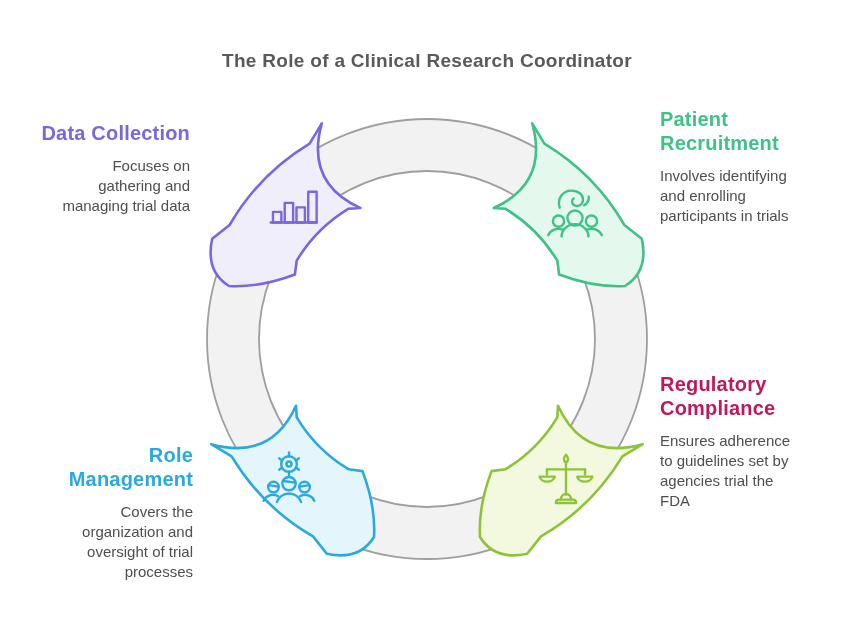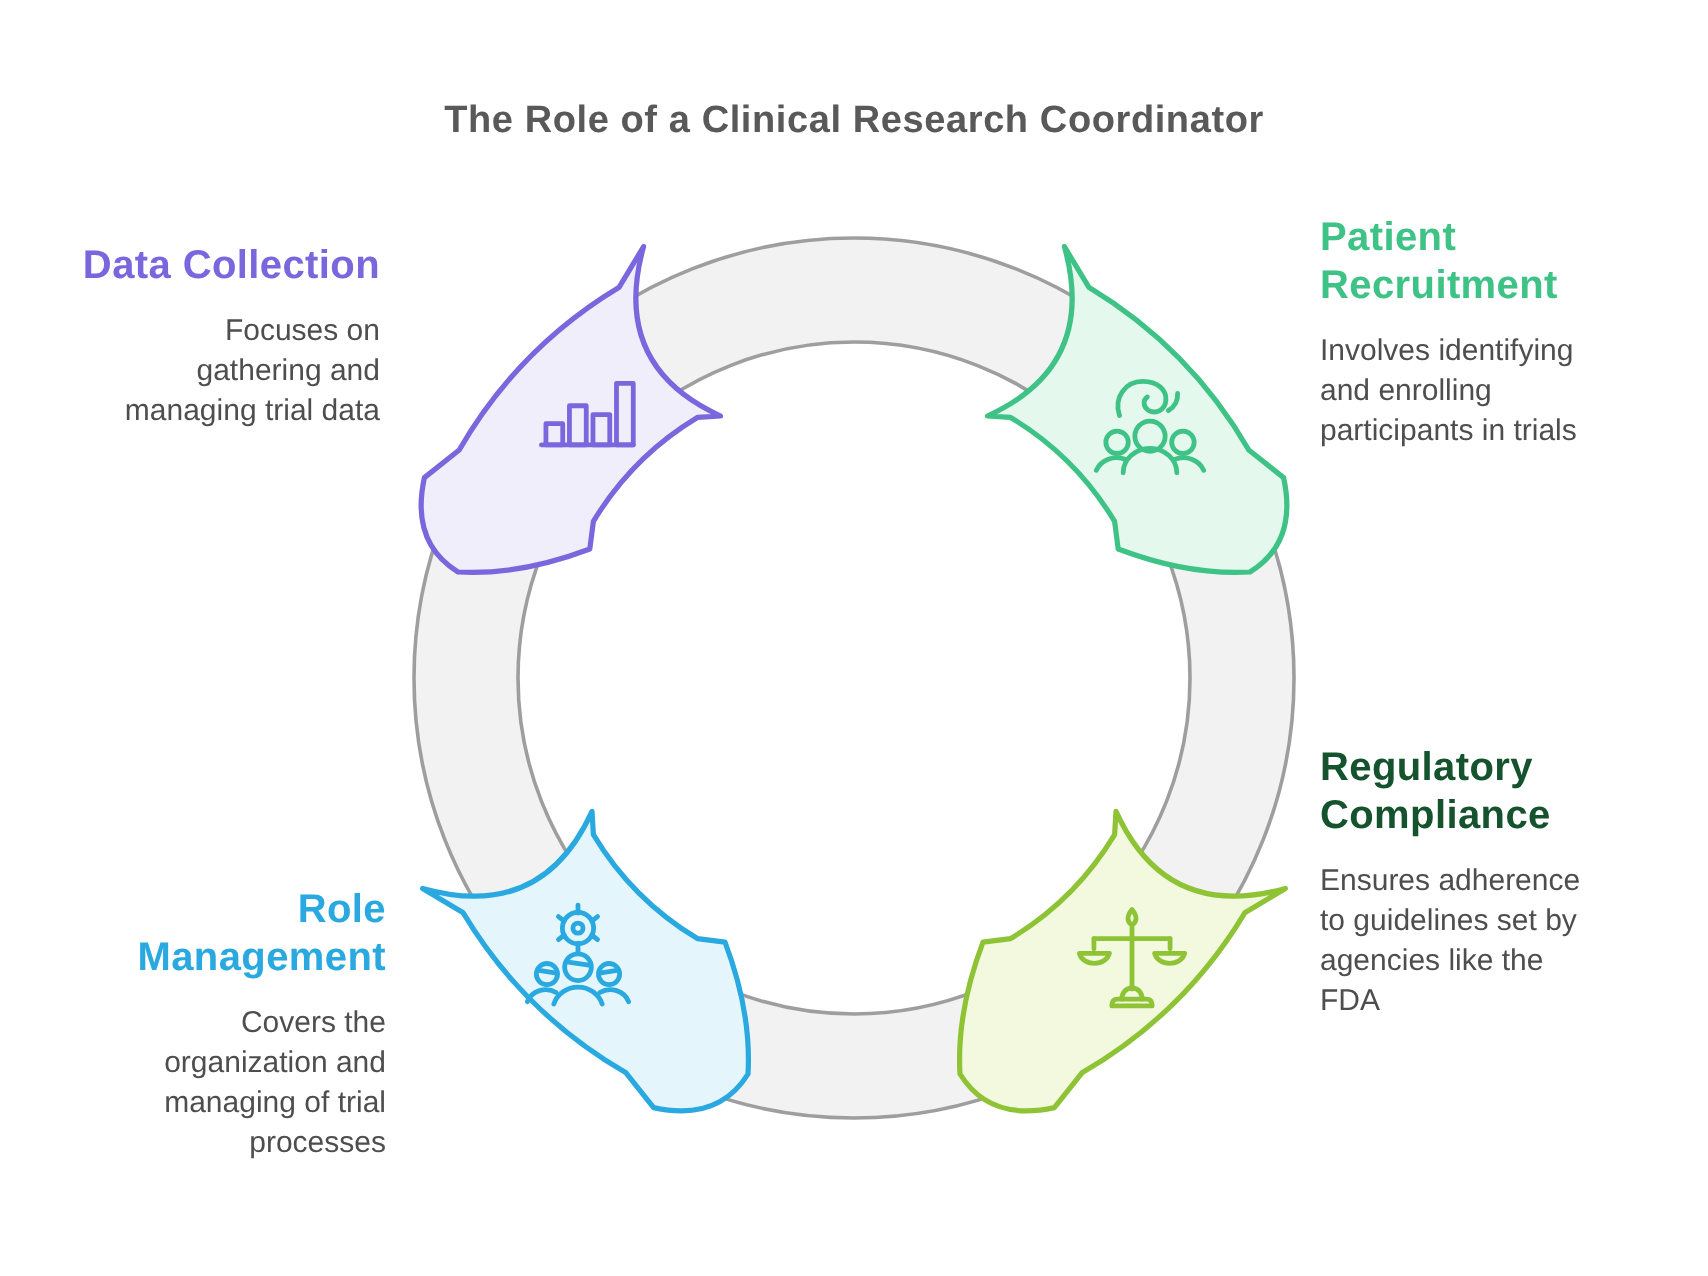--- a/index.html
+++ b/index.html
@@ -90,21 +90,21 @@
     <p>Focuses on gathering and managing trial data</p>
   </div>
 
   <div class="label-block pos-tr">
     <h2 style="color: rgb(62, 194, 134);">Patient Recruitment</h2>
     <p>Involves identifying and enrolling participants in trials</p>
   </div>
 
   <div class="label-block pos-bl">
     <h2 style="color: rgb(41, 169, 224);">Role Management</h2>
-    <p>Covers the organization and managing of trial processes</p>
+    <p>Covers the organization and oversight of trial processes</p>
   </div>
 
   <div class="label-block pos-br">
-    <h2 style="color: #14532d;">Regulatory Compliance</h2>
-    <p>Ensures adherence to guidelines set by agencies like the FDA</p>
+    <h2 style="color: #be185d;">Regulatory Compliance</h2>
+    <p>Ensures adherence to guidelines set by agencies trial the FDA</p>
   </div>
 
 </div>
 
 </body></html>

